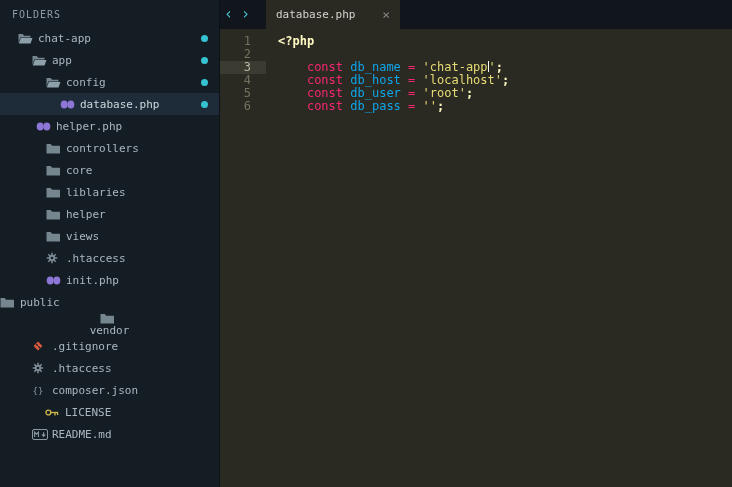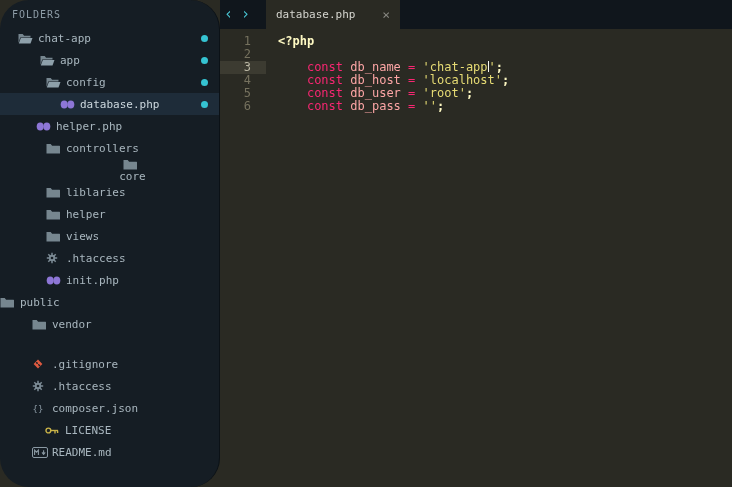--- a/index.html
+++ b/index.html
@@ -1,20 +1,20 @@
 <!DOCTYPE html>
 <html><head>
 <meta charset="utf-8">
 <style>
   * { margin:0; padding:0; box-sizing:border-box; }
   html,body { width:732px; height:487px; overflow:hidden; }
   body { display:flex; background:#2a2a23; font-family:"DejaVu Sans Mono", monospace; }
 
   
-  .sidebar { width:220px; height:100%; background:#151d24; flex:none; display:flex; flex-direction:column; border-right:1px solid #0b1116;border-radius:29px; }
+  .sidebar { width:220px; height:100%; background:#151d24; flex:none; display:flex; flex-direction:column; border-right:1px solid #0b1116; }
   .side-header { color:#8d9ca6; font-size:10px; letter-spacing:1px; padding:9px 12px 7px 12px; }
   .tree { flex:1; overflow:hidden; }
   .row { height:22px; display:flex; align-items:center; position:relative; color:#a9b7bf; font-size:11px; cursor:default; }
   .row.selected { background:#1e2c39; color:#cdd8de; }
   .ficon { width:20px; flex:none; display:flex; align-items:center; }
   .flabel { white-space:nowrap; }
   .dot { position:absolute; right:11px; top:8px; width:7px; height:7px; border-radius:50%; background:#35c3d2; }
 
   
   .main { flex:1; display:flex; flex-direction:column; height:100%; min-width:0; }
@@ -24,41 +24,41 @@
   .tab-close { color:#8a8a84; font-size:13px; margin-left:12px; cursor:pointer; }
 
   
   .editor { flex:1; background:#2a2a23; padding-top:6px; overflow:hidden; }
   .eline { display:flex; height:13px; line-height:13px; font-size:12px; }
   .ln { width:46px; flex:none; text-align:right; padding-right:15px; color:#75715e; }
   .ln.cur { background:#3c3b31; color:#b9b6a3; }
   .lcode { white-space:pre; padding-left:12px; color:#f8f8f2; }
   .tk-p { color:#fef9c3;font-weight:bold; }
   .tk-k { color:#f92672; }
-  .tk-n { color:#fca5a5;margin-top:24px; }
+  .tk-n { color:#0ea5e9;margin-top:24px; }
   .tk-s { color:#e6db74; }
   .cursor { display:inline-block; width:1px; height:11px; background:#f8f8f2; vertical-align:-1px; }
 </style>
 </head>
 <body>
 
 <div class="sidebar">
   <div class="side-header">FOLDERS</div>
   <div class="tree">
       <div class="row" style="padding-left: 18px;">
         <span class="ficon">
           <svg width="15" height="11" viewBox="0 0 15 11">
             <path fill="#76868f" d="M0.5 1h4.2l1.4 1.8h6.4v1.7H2.2L.5 10z"></path>
             <path fill="#8ea0aa" d="M2.8 5h11.7l-2 5.5H.8z"></path>
           </svg>
         </span>
         <span class="flabel">chat-app</span>
         <span class="dot"></span>
       </div>
-      <div class="row" style="padding-left: 40px;">
+      <div class="row" style="padding-left: 32px;">
         <span class="ficon">
           <svg width="15" height="11" viewBox="0 0 15 11">
             <path fill="#76868f" d="M0.5 1h4.2l1.4 1.8h6.4v1.7H2.2L.5 10z"></path>
             <path fill="#8ea0aa" d="M2.8 5h11.7l-2 5.5H.8z"></path>
           </svg>
         </span>
         <span class="flabel">app</span>
         <span class="dot"></span>
       </div>
       <div class="row" style="padding-left: 46px;">
@@ -91,21 +91,21 @@
         <span class="flabel">helper.php</span>
       </div>
       <div class="row" style="padding-left: 46px;">
         <span class="ficon">
           <svg width="14" height="11" viewBox="0 0 14 11">
             <path fill="#76868f" d="M0.5 1h4.2l1.4 1.8h7.4c.3 0 .5.2.5.5v7.2H.5z"></path>
           </svg>
         </span>
         <span class="flabel">controllers</span>
       </div>
-      <div class="row" style="padding-left: 46px; flex-direction: column;">
+      <div class="row" style="padding-left: 46px;">
         <span class="ficon">
           <svg width="14" height="11" viewBox="0 0 14 11">
             <path fill="#76868f" d="M0.5 1h4.2l1.4 1.8h7.4c.3 0 .5.2.5.5v7.2H.5z"></path>
           </svg>
         </span>
         <span class="flabel">core</span>
       </div>
       <div class="row" style="padding-left: 46px;">
         <span class="ficon">
           <svg width="14" height="11" viewBox="0 0 14 11">
@@ -155,29 +155,29 @@
         <span class="flabel">init.php</span>
       </div>
       <div class="row" style="">
         <span class="ficon">
           <svg width="14" height="11" viewBox="0 0 14 11">
             <path fill="#76868f" d="M0.5 1h4.2l1.4 1.8h7.4c.3 0 .5.2.5.5v7.2H.5z"></path>
           </svg>
         </span>
         <span class="flabel">public</span>
       </div>
-      <div class="row" style="padding-left: 32px;">
+      <div class="row" style=" flex-direction: column;">
         <span class="ficon">
           <svg width="14" height="11" viewBox="0 0 14 11">
             <path fill="#76868f" d="M0.5 1h4.2l1.4 1.8h7.4c.3 0 .5.2.5.5v7.2H.5z"></path>
           </svg>
         </span>
         <span class="flabel">vendor</span>
       </div>
-      <div class="row" style="padding-left: 32px; margin-top: 18px;">
+      <div class="row" style="padding-left: 32px;">
         <span class="ficon">
           <svg width="12" height="12" viewBox="0 0 12 12">
             <rect x="2.9" y="2.9" width="6.2" height="6.2" transform="rotate(45 6 6)" fill="#dd5a40"></rect>
             <circle cx="4.8" cy="4.8" r="0.9" fill="#151d24"></circle>
             <circle cx="7.4" cy="7.4" r="0.9" fill="#151d24"></circle>
             <line x1="5.2" y1="5.2" x2="7" y2="7" stroke="#151d24" stroke-width="0.8"></line>
           </svg>
         </span>
         <span class="flabel">.gitignore</span>
       </div>

